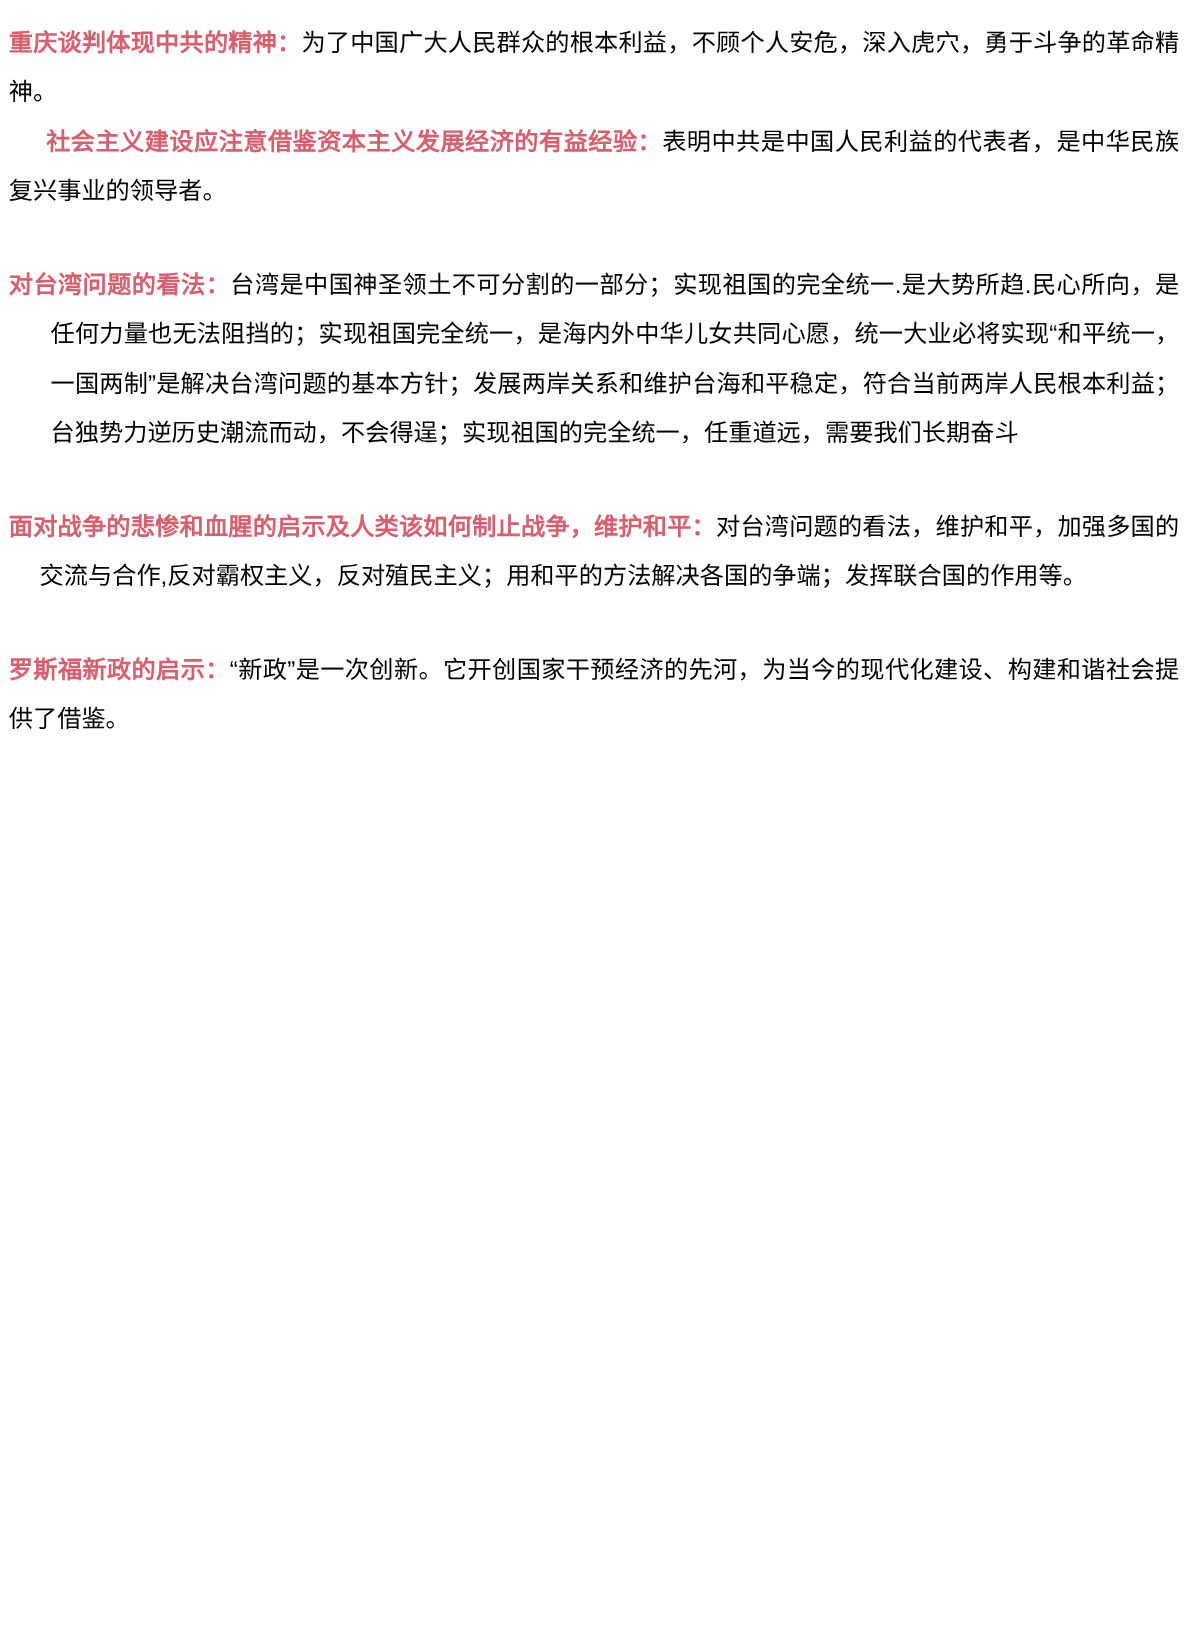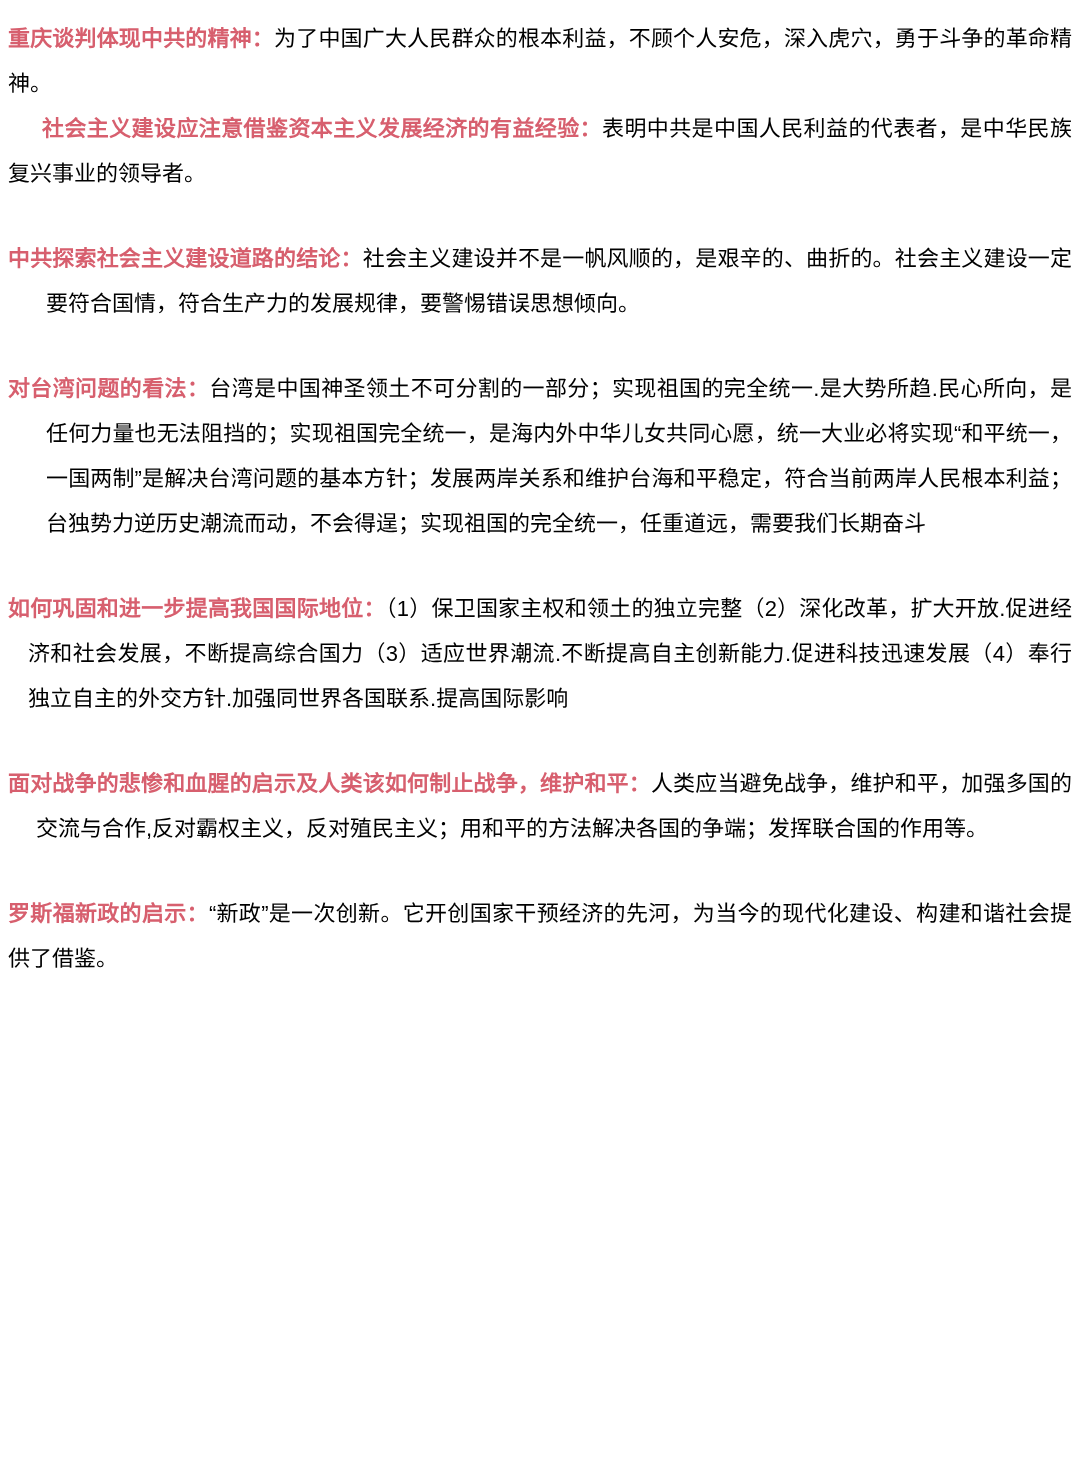--- a/index.html
+++ b/index.html
@@ -41,26 +41,24 @@
 </style>
 </head>
 <body>
 
 <div class="page">
 
   <p class="para tight"><span class="h">重庆谈判体现中共的精神：</span><span class="b">为了中国广大人民群众的根本利益，不顾个人安危，深入虎穴，勇于斗争的革命精神。</span></p>
 
   <p class="para indent-first"><span class="h">社会主义建设应注意借鉴资本主义发展经济的有益经验：</span><span class="b">表明中共是中国人民利益的代表者，是中华民族复兴事业的领导者。</span></p>
 
-  <p class="para hang-lg"><span class="h">中共探索社会主义建设道路的结论：</span><span class="b">社会主义建设并不是一帆风顺的，是艰辛的、曲折的。社会主义建设一定要符合国情，符合生产力的发展规律，要警惕错误思想倾向。</span></p>
 
 
   <p class="para hang-lg"><span class="h">对台湾问题的看法：</span><span class="b">台湾是中国神圣领土不可分割的一部分；实现祖国的完全统一.是大势所趋.民心所向，是任何力量也无法阻挡的；实现祖国完全统一，是海内外中华儿女共同心愿，统一大业必将实现“和平统一，一国两制”是解决台湾问题的基本方针；发展两岸关系和维护台海和平稳定，符合当前两岸人民根本利益；台独势力逆历史潮流而动，不会得逞；实现祖国的完全统一，任重道远，需要我们长期奋斗</span></p>
 
-  <p class="para hang-sm"><span class="h">如何巩固和进一步提高我国国际地位：</span><span class="b">（1）保卫国家主权和领土的独立完整（2）深化改革，扩大开放.促进经济和社会发展，不断提高综合国力（3）适应世界潮流.不断提高自主创新能力.促进科技迅速发展（4）奉行独立自主的外交方针.加强同世界各国联系.提高国际影响</span></p>
 
 
-  <p class="para hang-md"><span class="h">面对战争的悲惨和血腥的启示及人类该如何制止战争，维护和平：</span><span class="b">人类应当避免战争，维护和平，加强多国的交流与合作,反对霸权主义，反对殖民主义；用和平的方法解决各国的争端；发挥联合国的作用等。</span></p>
+  <p class="para hang-md"><span class="h">面对战争的悲惨和血腥的启示及人类该如何制止战争，维护和平：</span><span class="b">对台湾问题的看法，维护和平，加强多国的交流与合作,反对霸权主义，反对殖民主义；用和平的方法解决各国的争端；发挥联合国的作用等。</span></p>
 
 
   <p class="para"><span class="h">罗斯福新政的启示：</span><span class="b">“新政”是一次创新。它开创国家干预经济的先河，为当今的现代化建设、构建和谐社会提供了借鉴。</span></p>
 
 </div>
 
 </body></html>

